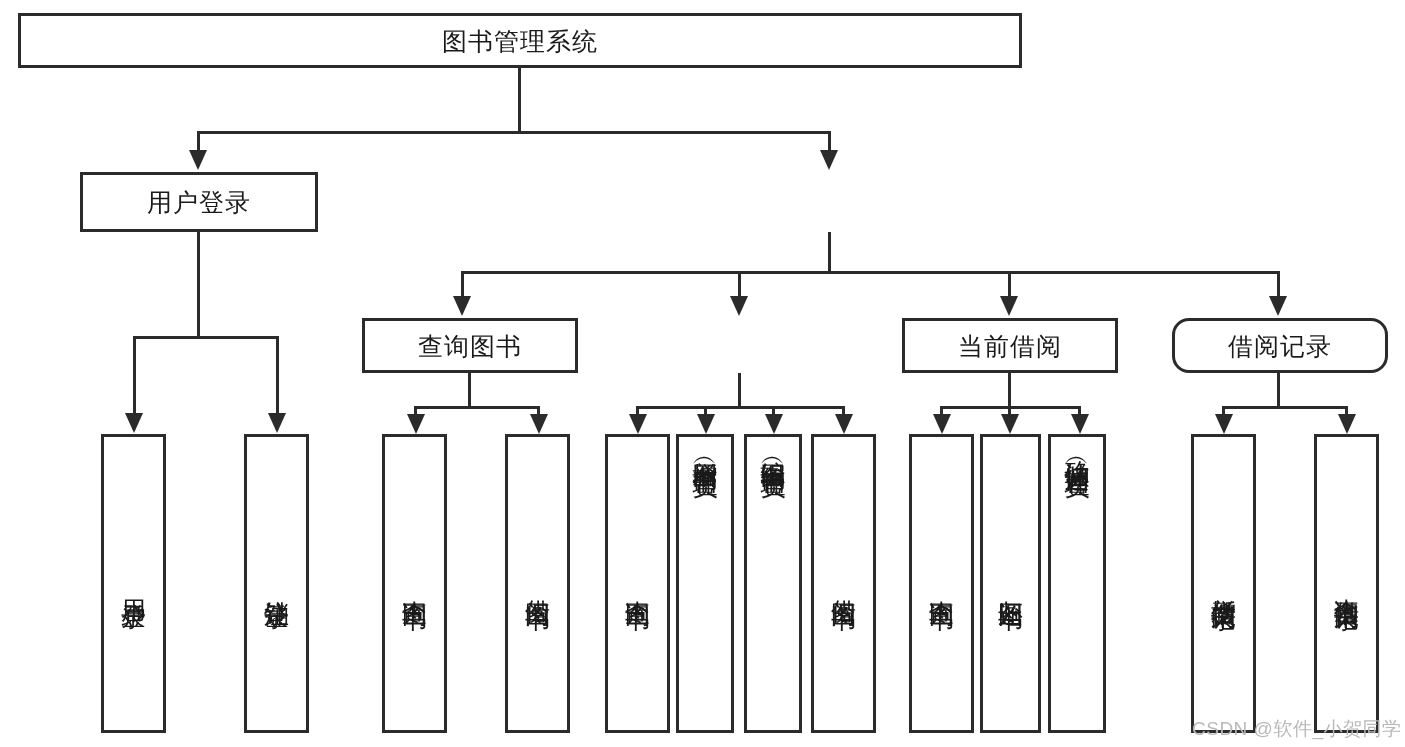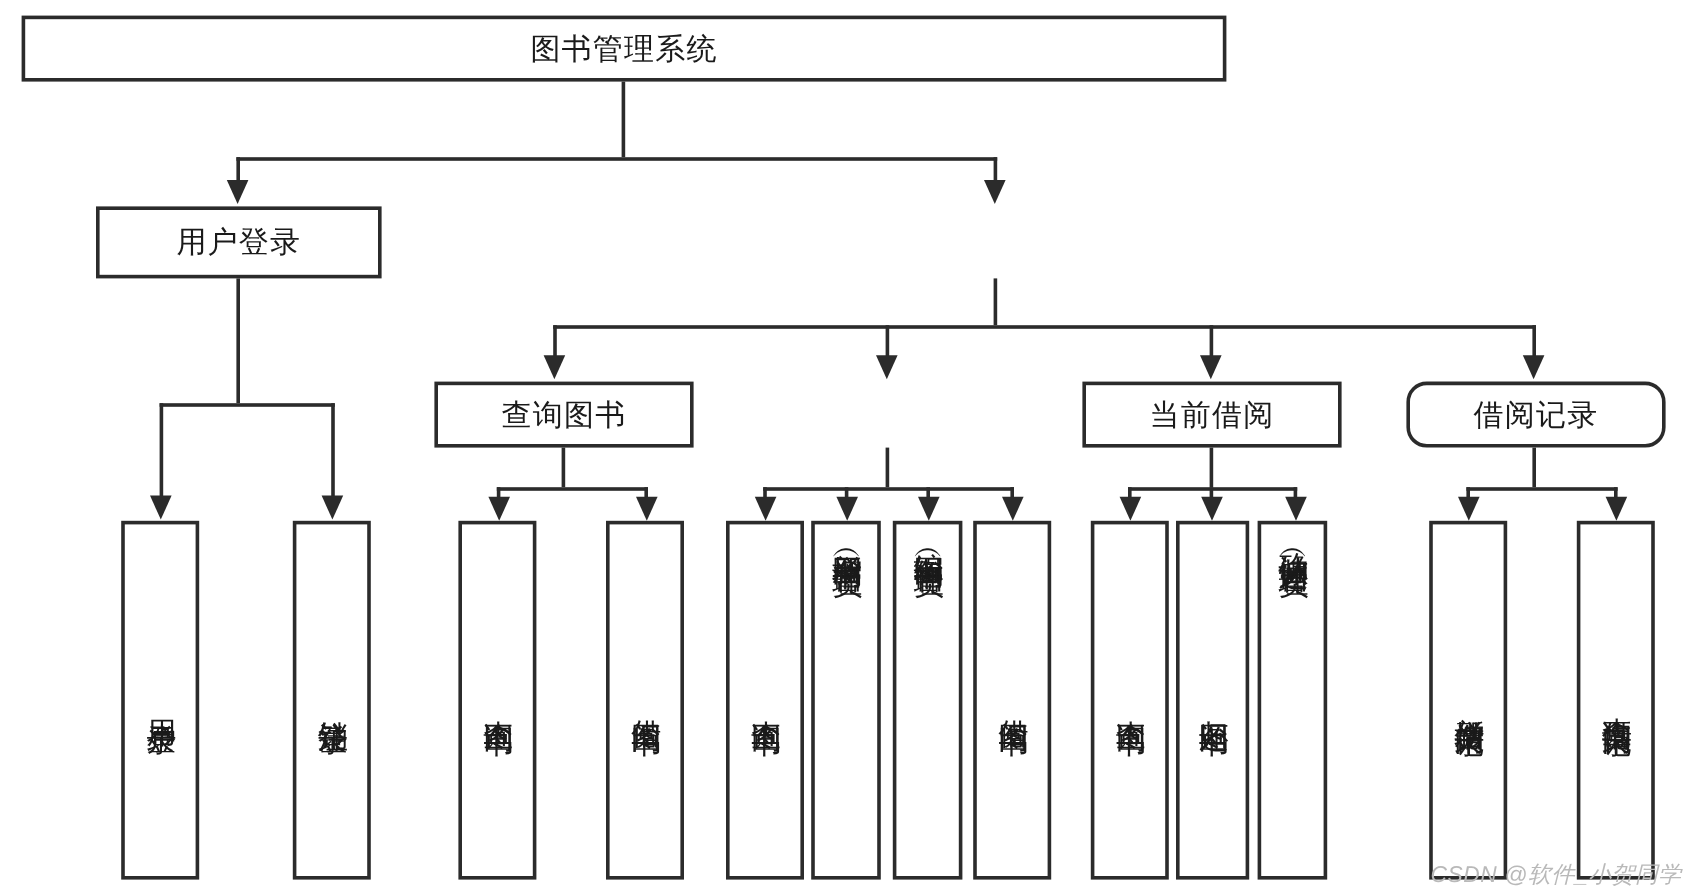--- a/index.html
+++ b/index.html
@@ -74,21 +74,20 @@
     border-top: 20px solid #2b2b2b;
   }
 
   
   #watermark {
     position: absolute;
     font-size: 19px;
     color: #b9b9b9;
     white-space: nowrap;
     letter-spacing: 0.5px;
-    font-style: italic;
   }
 </style>
 </head>
 <body>
 
 <div id="canvas">
 
   <div class="node horiz" style="left:18px; top:13px; width:1004px; height:55px;">
     <span>图书管理系统</span>
   </div>

